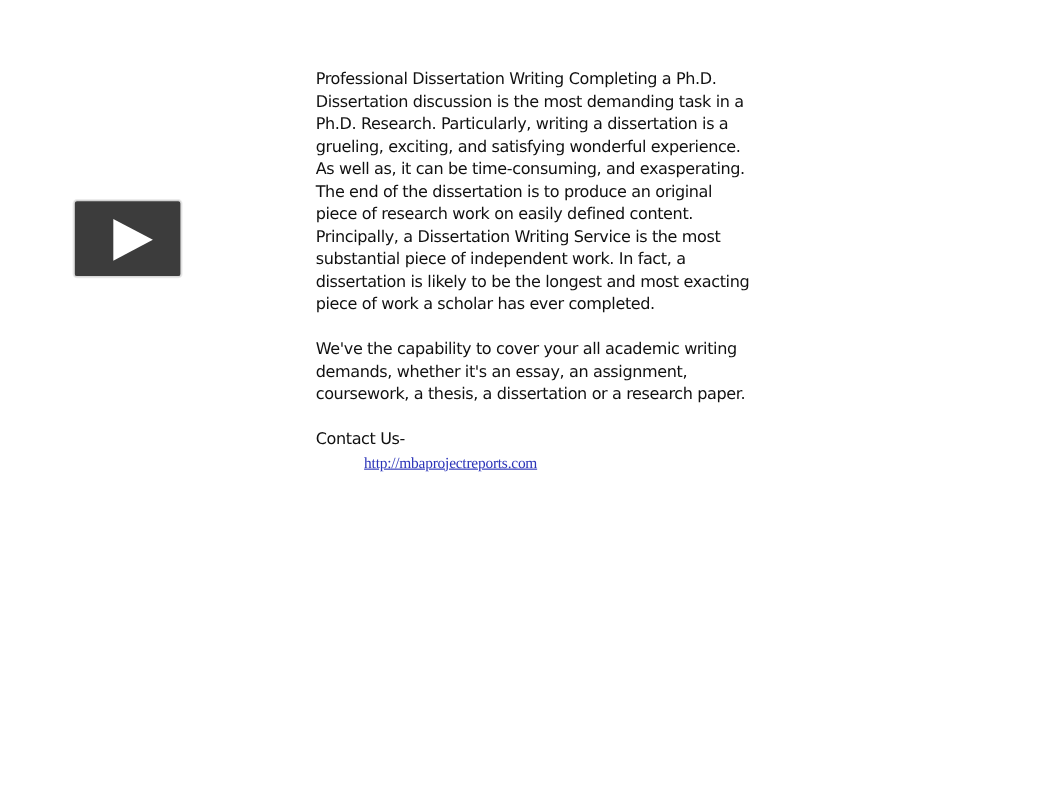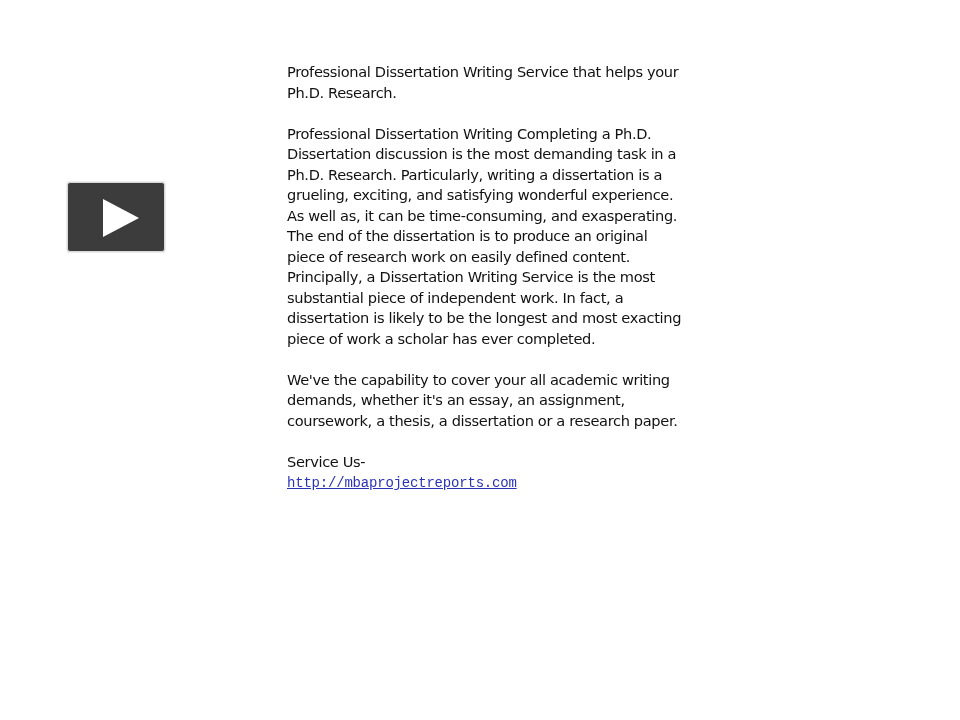--- a/index.html
+++ b/index.html
@@ -47,34 +47,34 @@
       line-height: 20.5px;
       letter-spacing: -0.35px;
     }
     .content p {
       margin: 0 0 20.5px 0;
     }
     .content p.tight {
       margin: 0;
     }
     .link {
-      font-family: Liberation Mono, monospace;
+      font-family: Liberation Serif, serif;
       font-size: 14px;
       color: #1a0dab;
       color: #2a33b8;
       text-decoration: underline;
       letter-spacing: -0.2px;
+      margin-left: 44px;
     }
   </style>
 </head>
 <body>
 
 <div class="play-button">
   <span class="play-icon"></span>
 </div>
 
 <div class="content">
-  <p>Professional Dissertation Writing Service that helps your Ph.D. Research.</p>
   <p>Professional Dissertation Writing Completing a Ph.D. Dissertation discussion is the most demanding task in a Ph.D. Research. Particularly, writing a dissertation is a grueling, exciting, and satisfying wonderful experience. As well as, it can be time-consuming, and exasperating. The end of the dissertation is to produce an original piece of research work on easily defined content. Principally, a Dissertation Writing Service is the most substantial piece of independent work. In fact, a dissertation is likely to be the longest and most exacting piece of work a scholar has ever completed.</p>
   <p>We've the capability to cover your all academic writing demands, whether it's an essay, an assignment, coursework, a thesis, a dissertation or a research paper.</p>
-  <p class="tight">Service Us-</p>
+  <p class="tight">Contact Us-</p>
   <p><a class="link">http://mbaprojectreports.com</a></p>
 </div>
 
 </body></html>

